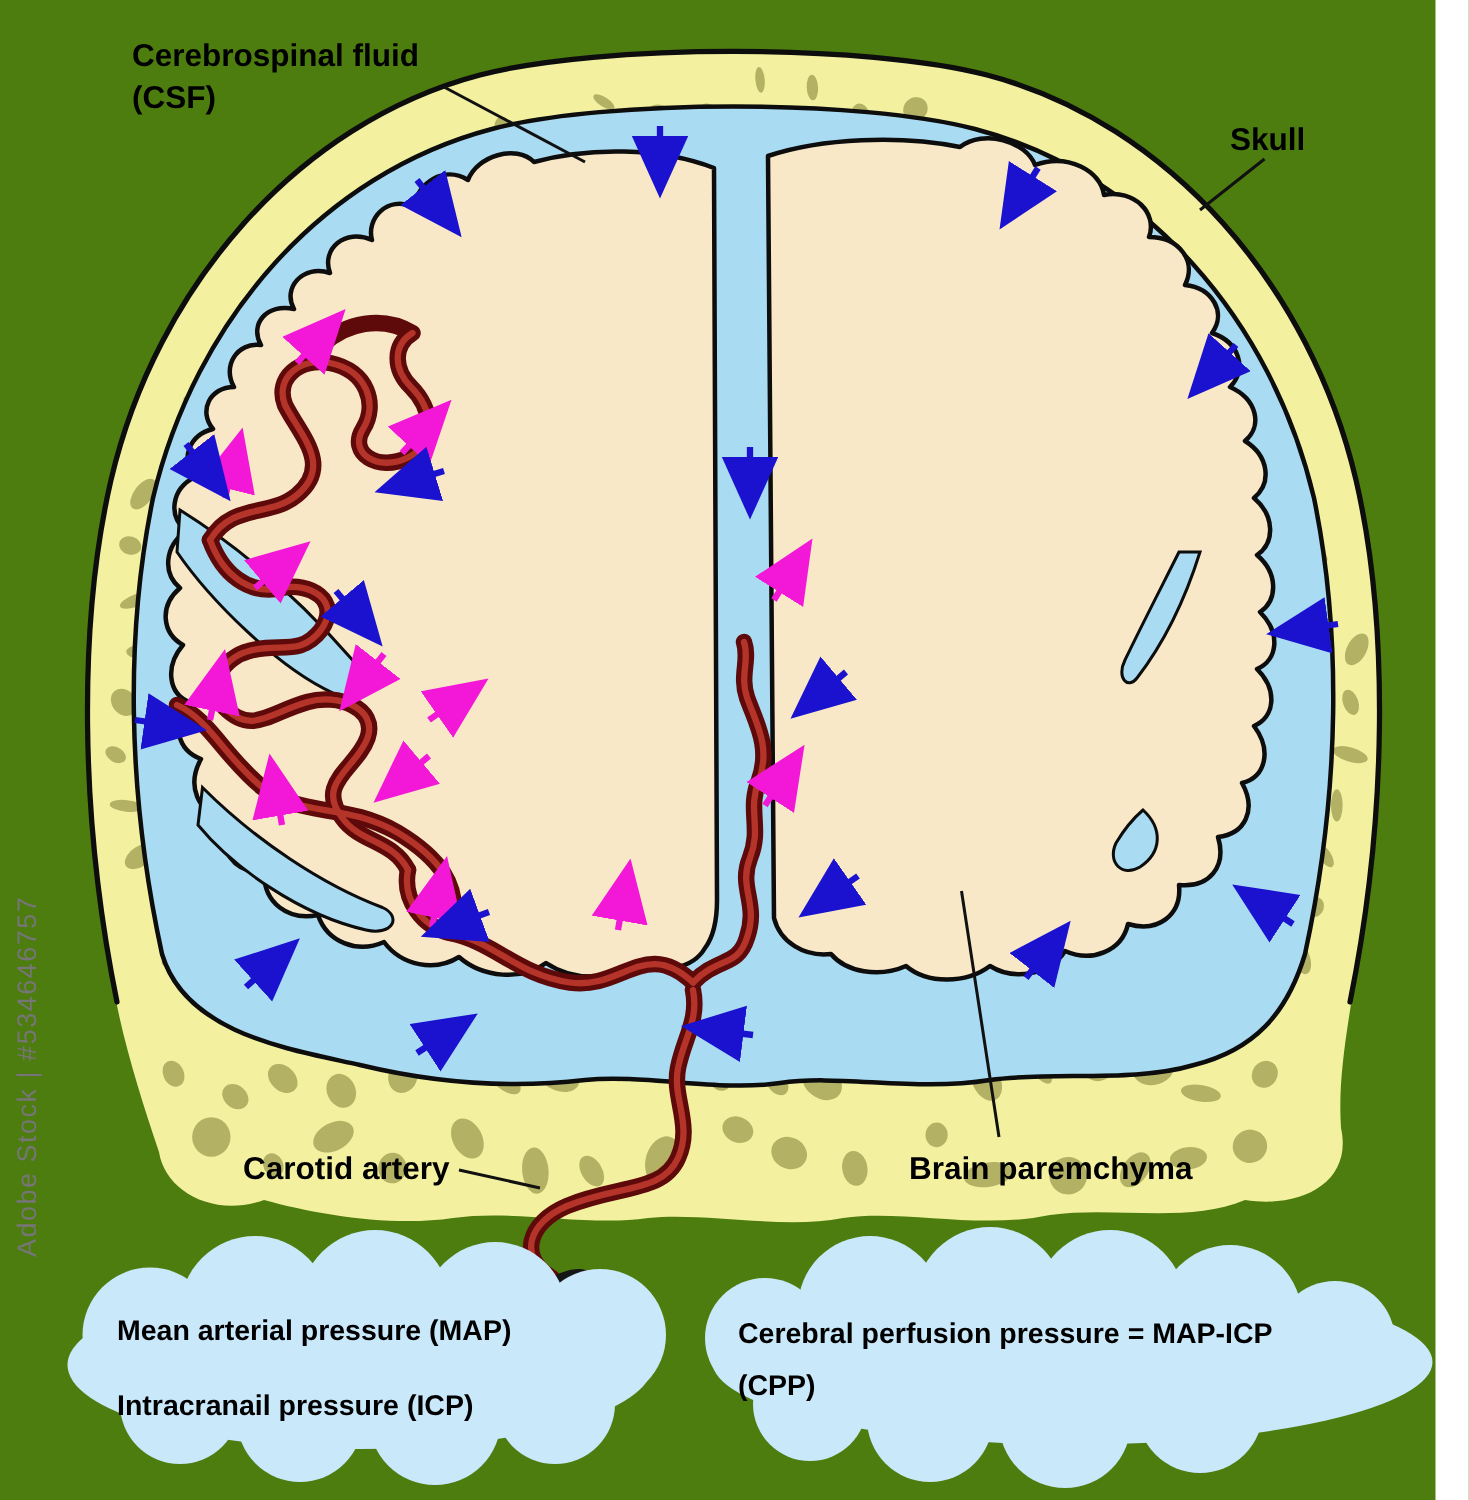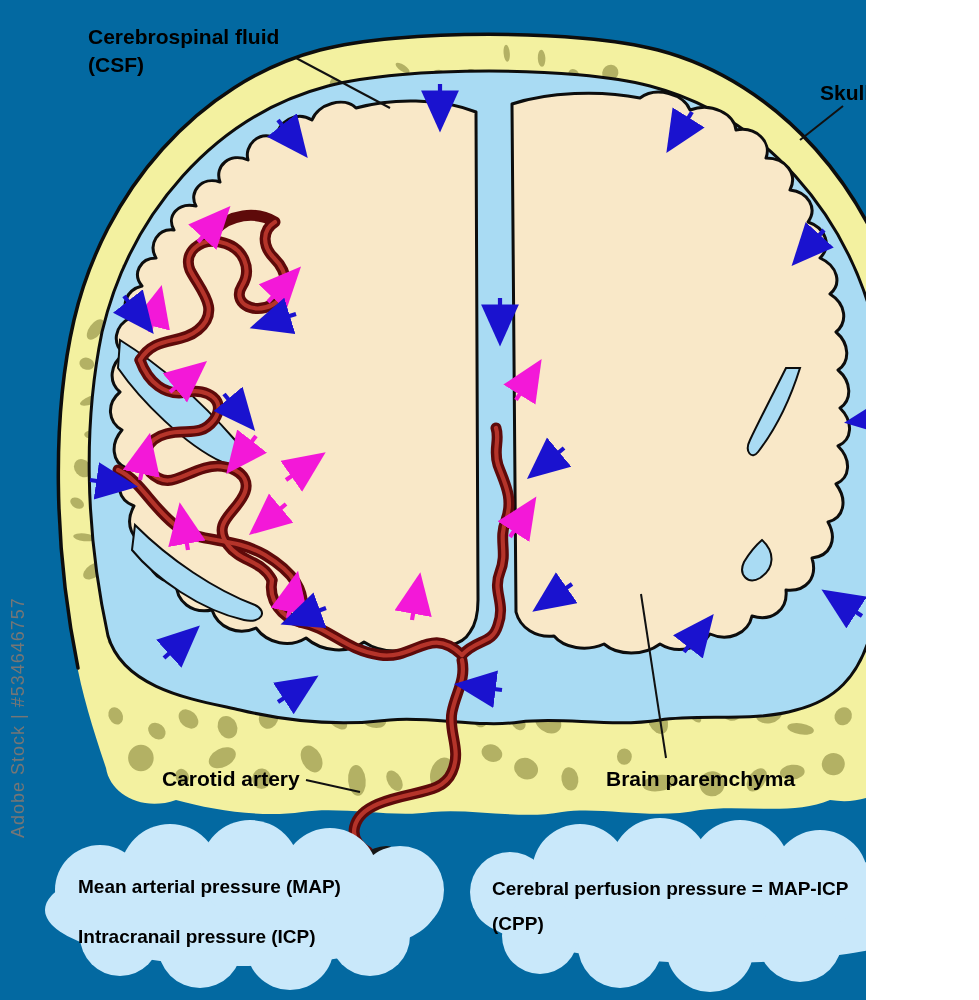--- a/index.html
+++ b/index.html
@@ -1,16 +1,16 @@
 <!DOCTYPE html>
 <html style="--skull: #f3f1a0; --speckle: #b3b164; --csf: #a9dbf3; --brain: #f9e8c8; --artery_dark: #5e0a0a; --artery_light: #b5342a; --map_arrow: #f318d8; --icp_arrow: #1a12cf; --cloud: #c9e8fa;"><head>
 <meta charset="utf-8">
 <style>
   html,body{margin:0;padding:0;background:#ffffff;}
-  .stage{width:866px;height:1000px;position:relative;background:#0369a1;overflow:hidden;}
+  .stage{width:957px;height:1000px;position:relative;background:#4d7c0f;overflow:hidden;}
   svg{display:block;}
   .lbl{font:bold 21px "Liberation Sans", sans-serif;fill:#000;}
   .leg{font:bold 19px "Liberation Sans", sans-serif;fill:#000;}
   .wm{font:18px "Liberation Sans", sans-serif;fill:#767676;letter-spacing:1px;}
   .ptr{stroke:#111;stroke-width:2;fill:none;}
   .outline{fill:none;stroke:#0d0d0d;stroke-width:3.5;stroke-linecap:round;}
 </style>
 </head>
 <body>
 

